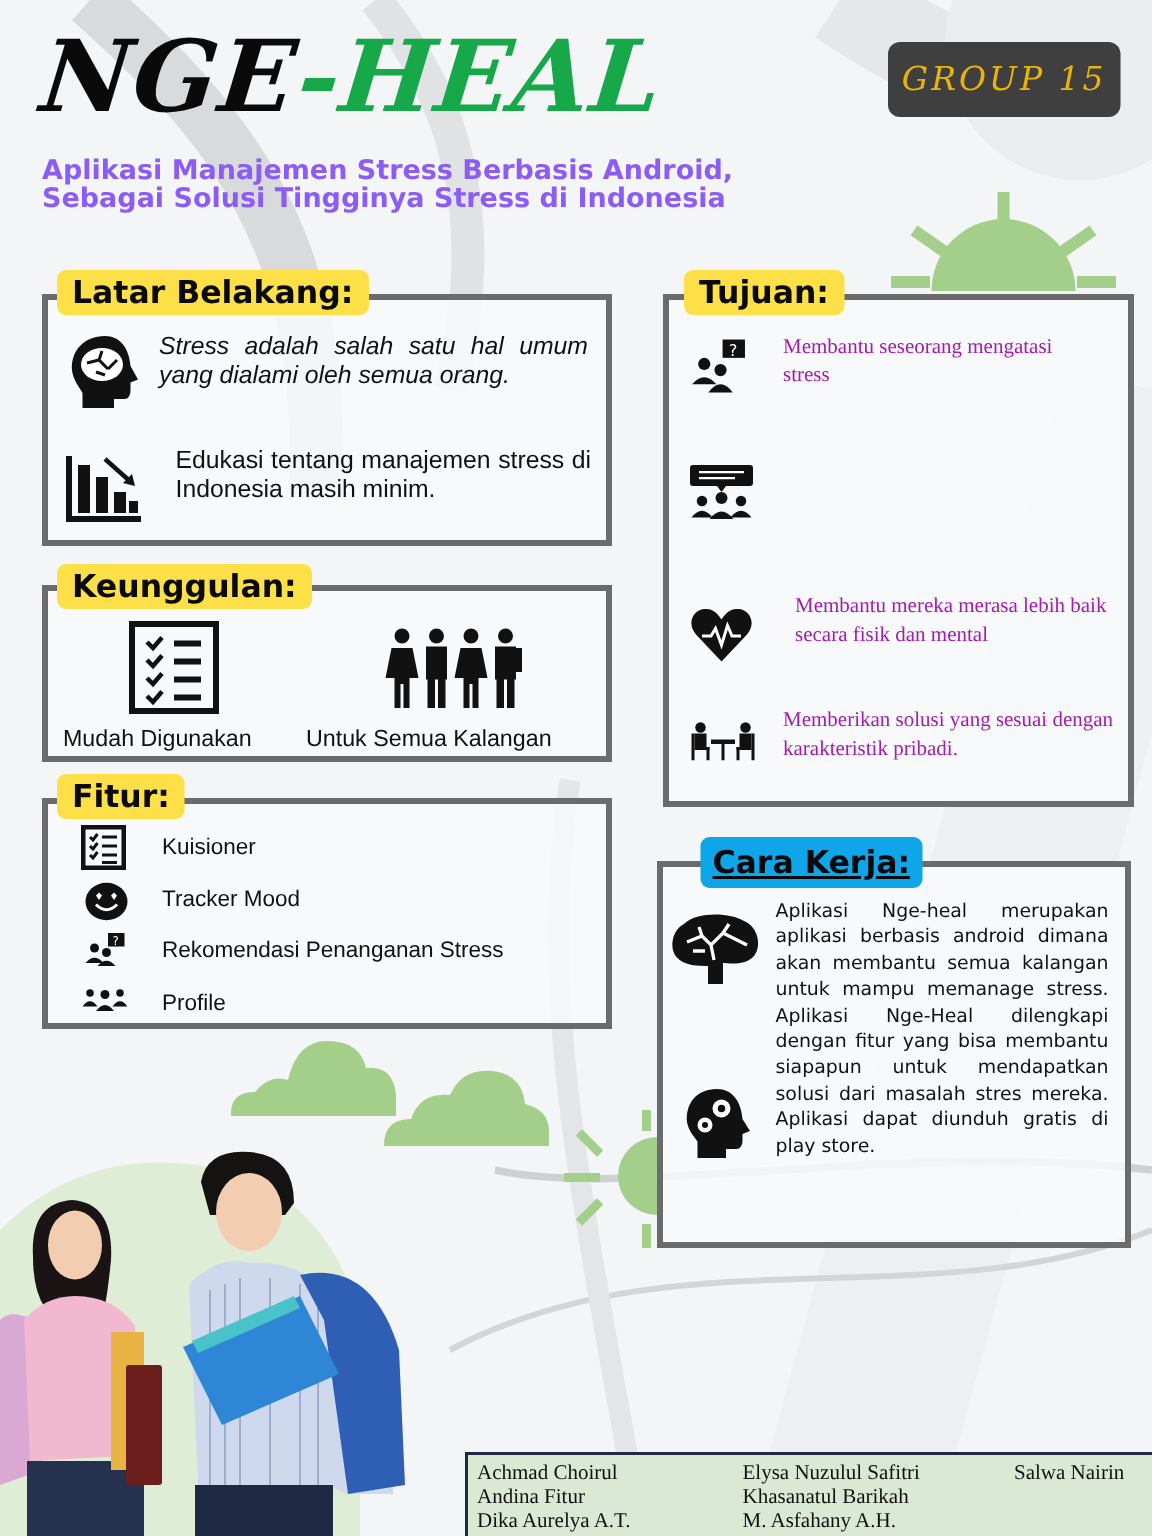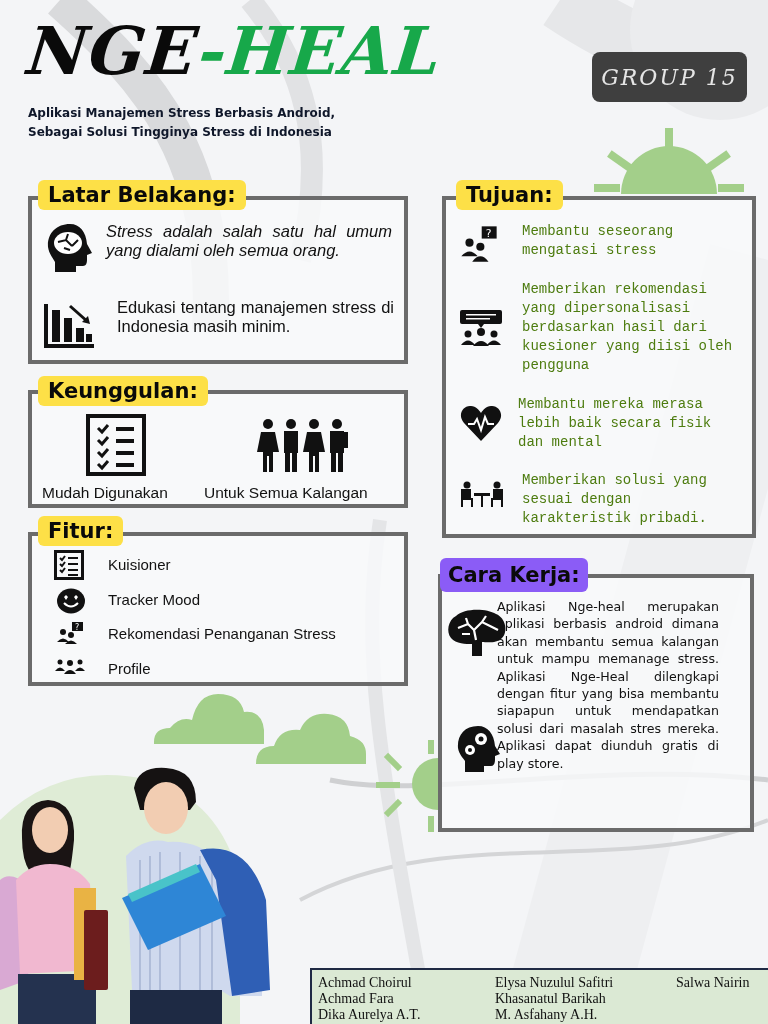--- a/index.html
+++ b/index.html
@@ -19,28 +19,28 @@
     font-family: "DejaVu Serif", serif;
     font-style: italic; font-weight: bold;
     font-size: 66px; letter-spacing: 1px; line-height: 1;
     transform: skewX(-6deg);
   }
   .title .t-black { color: #0a0a0a; }
   .title .t-green { color: #17a84a; }
   .subtitle {
     position: absolute; left: 28px; top: 104px;
     font-family: "DejaVu Sans", sans-serif;
-    font-weight: bold; font-size: 12px; line-height: 19px; color: #0f172a;
+    font-weight: bold; font-size: 18px; line-height: 19px; color: #8b5cf6;
   }
   .group-badge {
     position: absolute; left: 592px; top: 28px; width: 155px; height: 50px;
     background: #3f3f3f; border-radius: 8px;
-    color: #e5e5e5; font-family: "DejaVu Serif", serif; font-style: italic;
+    color: #eab308; font-family: "DejaVu Serif", serif; font-style: italic;
     font-size: 22px; letter-spacing: 2px;
-    display: flex; align-items: center; justify-content: center; margin-top: 24px;
+    display: flex; align-items: center; justify-content: center;
   }
 
   
   .panel {
     position: absolute;
     border: 4px solid #6b6b6b;
     background: rgba(248,249,250,0.85);
   }
   .panel-label {
     position: absolute;
@@ -48,21 +48,21 @@
     font-size: 21px; color: #0a0a0a;
     background: #fde047; padding: 2px 10px 2px 10px;
     border-radius: 6px; line-height: 26px;
   }
 
   .row { position: absolute; display: flex; align-items: flex-start; }
   .icon { flex: 0 0 auto; display: block; }
   .justify { text-align: justify; text-align-last: left; }
 
   .lb-text { font-size: 16.5px; line-height: 19px; color: #111; font-family: "Liberation Sans", sans-serif; }
-  .calibri { font-family: Liberation Mono, monospace; font-size: 14px; line-height: 19px; color: #4d7c0f; }
+  .calibri { font-family: Liberation Serif, serif; font-size: 14px; line-height: 19px; color: #a21caf; }
   .ck-text { font-family: "DejaVu Sans", sans-serif; font-size: 12.6px; line-height: 17.4px; color: #111; }
 
   .fitur-label { font-size: 15px; color: #111; }
   .keu-label { font-size: 15.5px; color: #111; position: absolute; }
 
   .members {
     position: absolute; left: 310px; top: 968px; width: 470px; height: 60px;
     background: #dbe9d4; border: 2px solid #1f2a44;
     font-family: "Liberation Serif", serif; font-size: 14px; line-height: 16px; color: #111;
   }
@@ -237,29 +237,28 @@
     <path d="M18 14 L21 18 L24 14 Z" fill="#111"></path>
     <g fill="#111">
         <circle cx="8" cy="24" r="3.5"></circle>
         <path d="M1 35 Q8 26 15 35 Z"></path>
         <circle cx="21" cy="22" r="4"></circle>
         <path d="M13 36 Q21 26 29 36 Z"></path>
         <circle cx="34" cy="24" r="3.5"></circle>
         <path d="M27 35 Q34 26 41 35 Z"></path>
       </g>
   </svg>
-  <div class="calibri" style="margin-left:20px;width:220px;">Memberikan rekomendasi yang dipersonalisasi berdasarkan hasil dari kuesioner yang diisi oleh pengguna</div>
 </div>
 
 <div class="row" style="left:460px;top:395px;">
   <svg class="icon" width="42" height="36" viewBox="0 0 42 36" style="margin-top:10px;">
     <path d="M21 36 L4 18 C-3 10 3 0 11 1 C16 1 19 5 21 8 C23 5 26 1 31 1 C39 0 45 10 38 18 Z" fill="#111"></path>
     <path d="M8 19 L14 19 L17 14 L21 25 L25 12 L28 19 L34 19" stroke="#fff" stroke-width="2" fill="none"></path>
   </svg>
-  <div class="calibri" style="margin-left:16px;width:220px;">Membantu mereka merasa lebih baik secara fisik dan mental</div>
+  <div class="calibri" style="margin-left:28px;width:220px;">Membantu mereka merasa lebih baik secara fisik dan mental</div>
 </div>
 
 <div class="row" style="left:460px;top:471px;">
   <svg class="icon" width="44" height="26" viewBox="0 0 44 26" style="margin-top:10px;">
     <g fill="#111">
       <circle cx="7" cy="4" r="3.5"></circle>
         <rect x="3" y="8" width="8" height="9"></rect>
         <rect x="1" y="8" width="2" height="18"></rect>
         <rect x="3" y="17" width="10" height="2"></rect>
         <rect x="11" y="17" width="2" height="9"></rect>
@@ -269,34 +268,34 @@
         <rect x="33" y="8" width="8" height="9"></rect>
         <rect x="41" y="8" width="2" height="18"></rect>
         <rect x="31" y="17" width="10" height="2"></rect>
         <rect x="31" y="17" width="2" height="9"></rect>
     </g>
   </svg>
   <div class="calibri" style="margin-left:18px;width:224px;">Memberikan solusi yang sesuai dengan karakteristik pribadi.</div>
 </div>
 
 <div class="panel" style="left:438px;top:574px;width:316px;height:258px;"></div>
-<div class="panel-label" style="left:440px;top:558px;background:#8b5cf6;padding:4px 8px;">Cara Kerja:</div>
+<div class="panel-label" style="left:467px;top:558px;background:#0ea5e9;padding:4px 8px;text-decoration:underline;">Cara Kerja:</div>
 
 <svg class="abs" style="left:446px;top:608px;" width="62" height="50" viewBox="0 0 62 50">
   <path d="M10 8 C18 0 40 0 50 6 C60 10 62 24 56 30 C50 36 40 34 36 34 L36 48 L26 48 L26 36 C20 36 10 36 5 30 C0 24 2 12 10 8 Z" fill="#111"></path>
   <path d="M12 20 L22 16 L28 22 L36 14 L44 18 M28 22 L30 32 M22 16 L20 10 M36 14 L40 8 M44 18 L52 22 M16 26 L24 26" stroke="#fff" stroke-width="2.2" fill="none"></path>
 </svg>
 <svg class="abs" style="left:456px;top:726px;" width="48" height="46" viewBox="0 0 48 46">
   <path d="M22 0 C8 0 1 10 2 22 C3 28 7 32 9 35 L9 46 L28 46 L28 40 L35 40 C38 40 39 37 39 34 L39 30 L44 28 L39 20 C38 8 32 0 22 0 Z" fill="#111"></path>
   <circle cx="25" cy="13" r="6" fill="#fff"></circle>
     <circle cx="25" cy="13" r="2.5" fill="#111"></circle>
   <circle cx="14" cy="24" r="5" fill="#fff"></circle>
     <circle cx="14" cy="24" r="2" fill="#111"></circle>
 </svg>
-<div class="abs ck-text justify" style="left:497px;top:598px;width:222px;">Aplikasi Nge-heal merupakan aplikasi berbasis android dimana akan membantu semua kalangan untuk mampu memanage stress. Aplikasi Nge-Heal dilengkapi dengan fitur yang bisa membantu siapapun untuk mendapatkan solusi dari masalah stres mereka. Aplikasi dapat diunduh gratis di play store.</div>
+<div class="abs ck-text justify" style="left:517px;top:598px;width:222px;">Aplikasi Nge-heal merupakan aplikasi berbasis android dimana akan membantu semua kalangan untuk mampu memanage stress. Aplikasi Nge-Heal dilengkapi dengan fitur yang bisa membantu siapapun untuk mendapatkan solusi dari masalah stres mereka. Aplikasi dapat diunduh gratis di play store.</div>
 
 <svg class="abs" style="left:152px;top:690px;" width="216" height="78" viewBox="0 0 216 78">
   <path d="M2 52 Q2 38 18 38 Q28 26 40 30 Q46 4 66 4 Q88 4 92 22 Q110 20 112 40 L112 54 L2 54 Z" fill="#a3cf8a"></path>
   <path d="M104 74 Q104 56 122 56 Q128 38 148 40 Q156 22 176 24 Q196 26 198 46 Q214 50 214 64 L214 74 Z" fill="#a3cf8a"></path>
 </svg>
 
 <svg class="abs" style="left:372px;top:738px;" width="66" height="94" viewBox="0 0 66 94">
   <path d="M66 20 A26 26 0 0 0 66 72 Z" fill="#a3cf8a"></path>
   <rect x="56" y="2" width="6" height="14" fill="#a3cf8a"></rect>
   <rect x="56" y="78" width="6" height="16" fill="#a3cf8a"></rect>
@@ -329,21 +328,21 @@
     </g>
   <path d="M200 90 Q248 80 266 140 L270 230 L232 236 L216 120 Z" fill="#2f5fb5"></path>
   <path d="M122 138 L200 104 L226 156 L148 190 Z" fill="#2e86d6"></path>
   <path d="M128 134 L196 104 L200 112 L132 142 Z" fill="#49c3c9"></path>
   <rect x="130" y="230" width="92" height="34" fill="#1e2a44"></rect>
 </svg>
 
 <div class="members">
   <div class="col" style="left:6px;">
     <div>Achmad Choirul</div>
-    <div>Achmad Fara</div>
+    <div>Andina Fitur</div>
     <div>Dika Aurelya A.T.</div>
   </div>
   <div class="col" style="left:183px;">
     <div>Elysa Nuzulul Safitri</div>
     <div>Khasanatul Barikah</div>
     <div>M. Asfahany A.H.</div>
   </div>
   <div class="col" style="left:364px;">
     <div>Salwa Nairin</div>
   </div>

